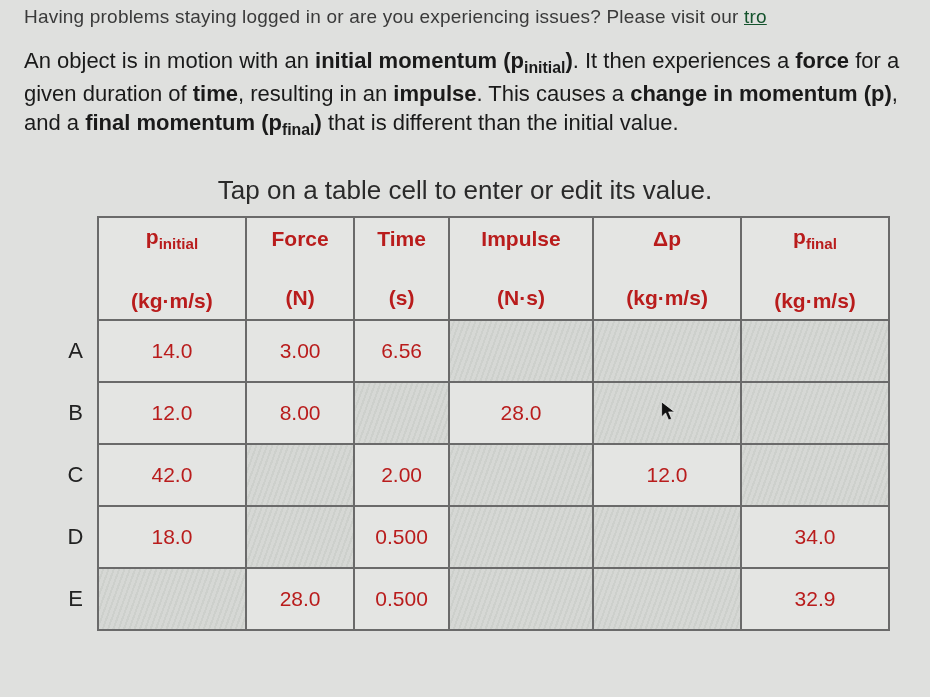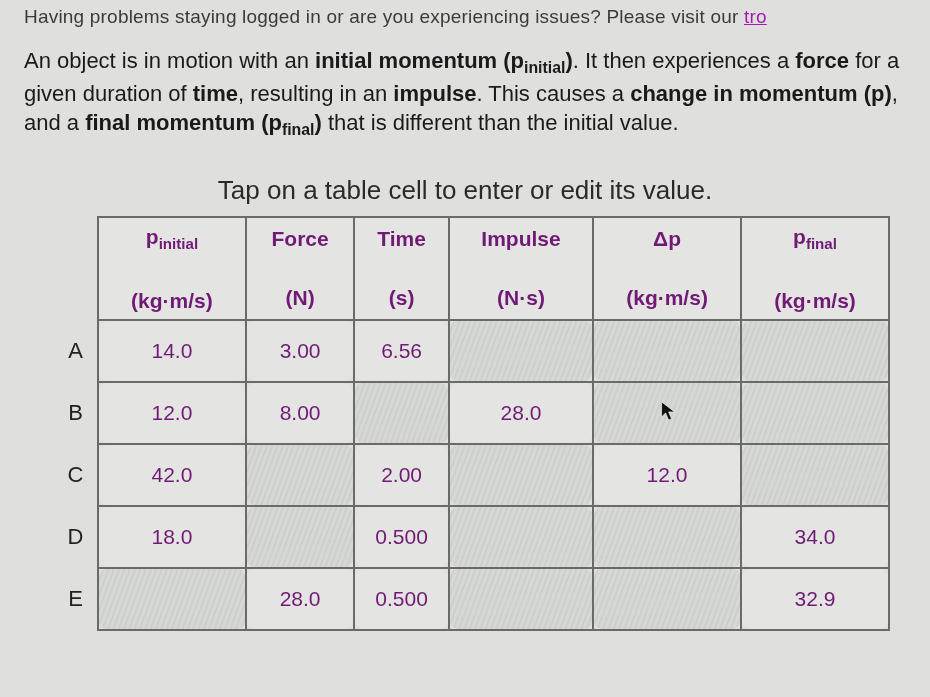--- a/index.html
+++ b/index.html
@@ -13,21 +13,21 @@
     overflow: hidden;
     position: relative;
   }
   .notice-bar {
     padding: 6px 14px 6px 24px;
     font-size: 19px;
     color: #3a3a3a;
     letter-spacing: 0.2px;
   }
   .notice-bar .link {
-    color: #a21caf;
+    color: #14532d;
     text-decoration: underline;
     margin-top: 15px;
   }
   .question {
     padding: 12px 8px 0 24px;
     font-size: 22px;
     color: #1a1a1a;
     line-height: 1.35;
   }
   .question b { font-weight: 700; }
@@ -44,21 +44,21 @@
   }
   table {
     border-collapse: collapse;
     width: 100%;
   }
   th, td {
     border: 2px solid #6a6a6a;
     text-align: center;
     vertical-align: middle;
     font-size: 21px;
-    color: #701a75;
+    color: #b91c1c;
     background: #e4e5e3;
     height: 62px;
   }
   th {
     font-weight: 700;
     padding: 6px 4px;
     line-height: 1.2;
   }
   th .unit {
     display: block;
@@ -73,21 +73,20 @@
     font-weight: 400;
     color: #222;
   }
   .corner {
     border: none !important;
     background: transparent;
     width: 44px;
   }
   td.cell {
     font-size: 21px;
-    border-radius: 12px;
   }
   td.empty {
     background: repeating-linear-gradient(
       110deg,
       #d6d8d5 0px,
       #d6d8d5 3px,
       #cdd0cc 3px,
       #cdd0cc 5px
     );
   }

